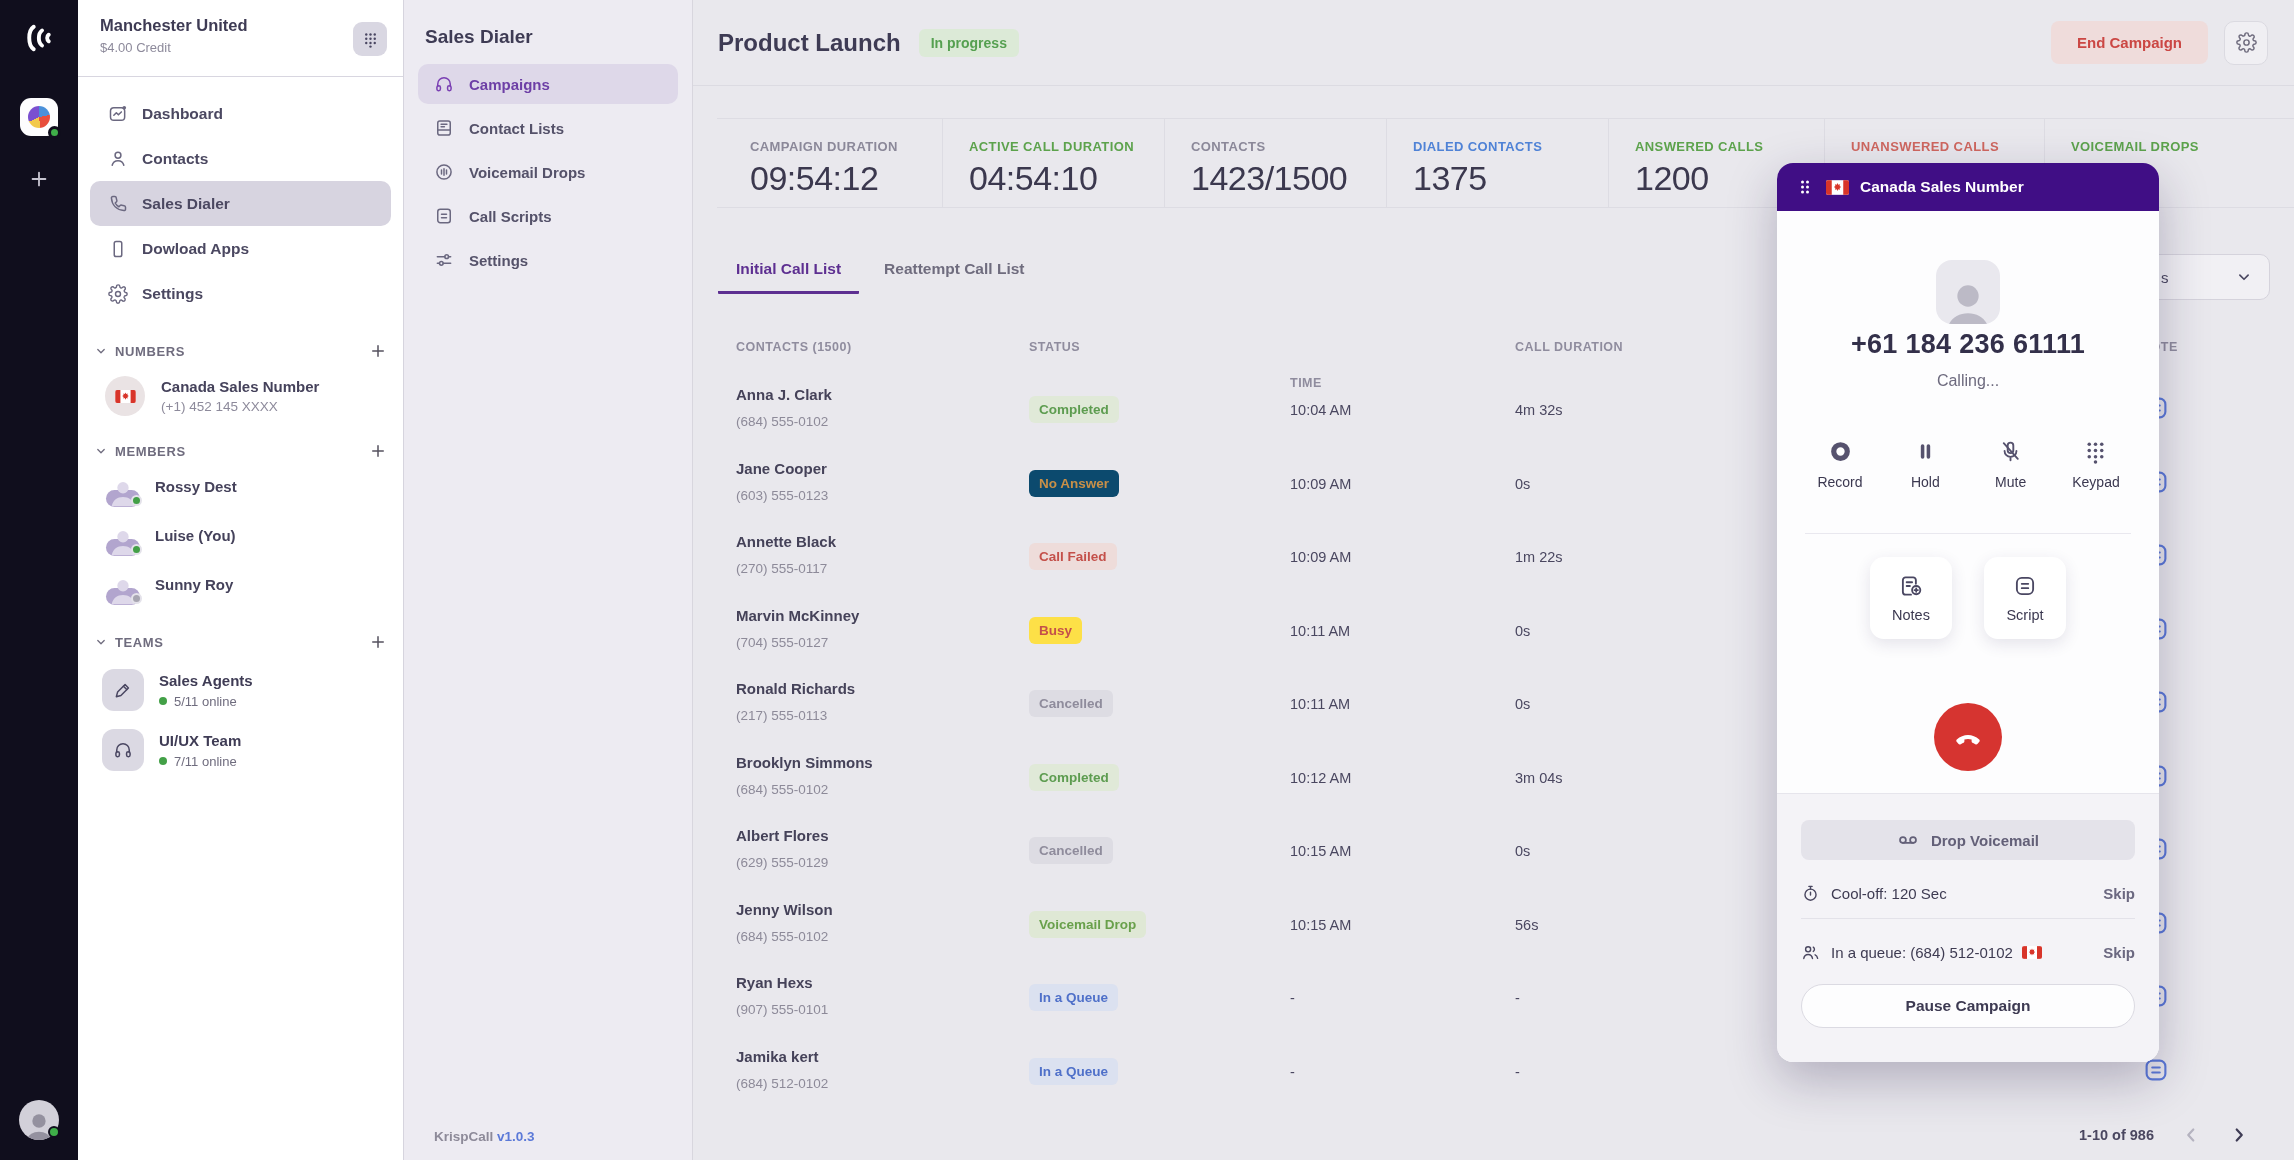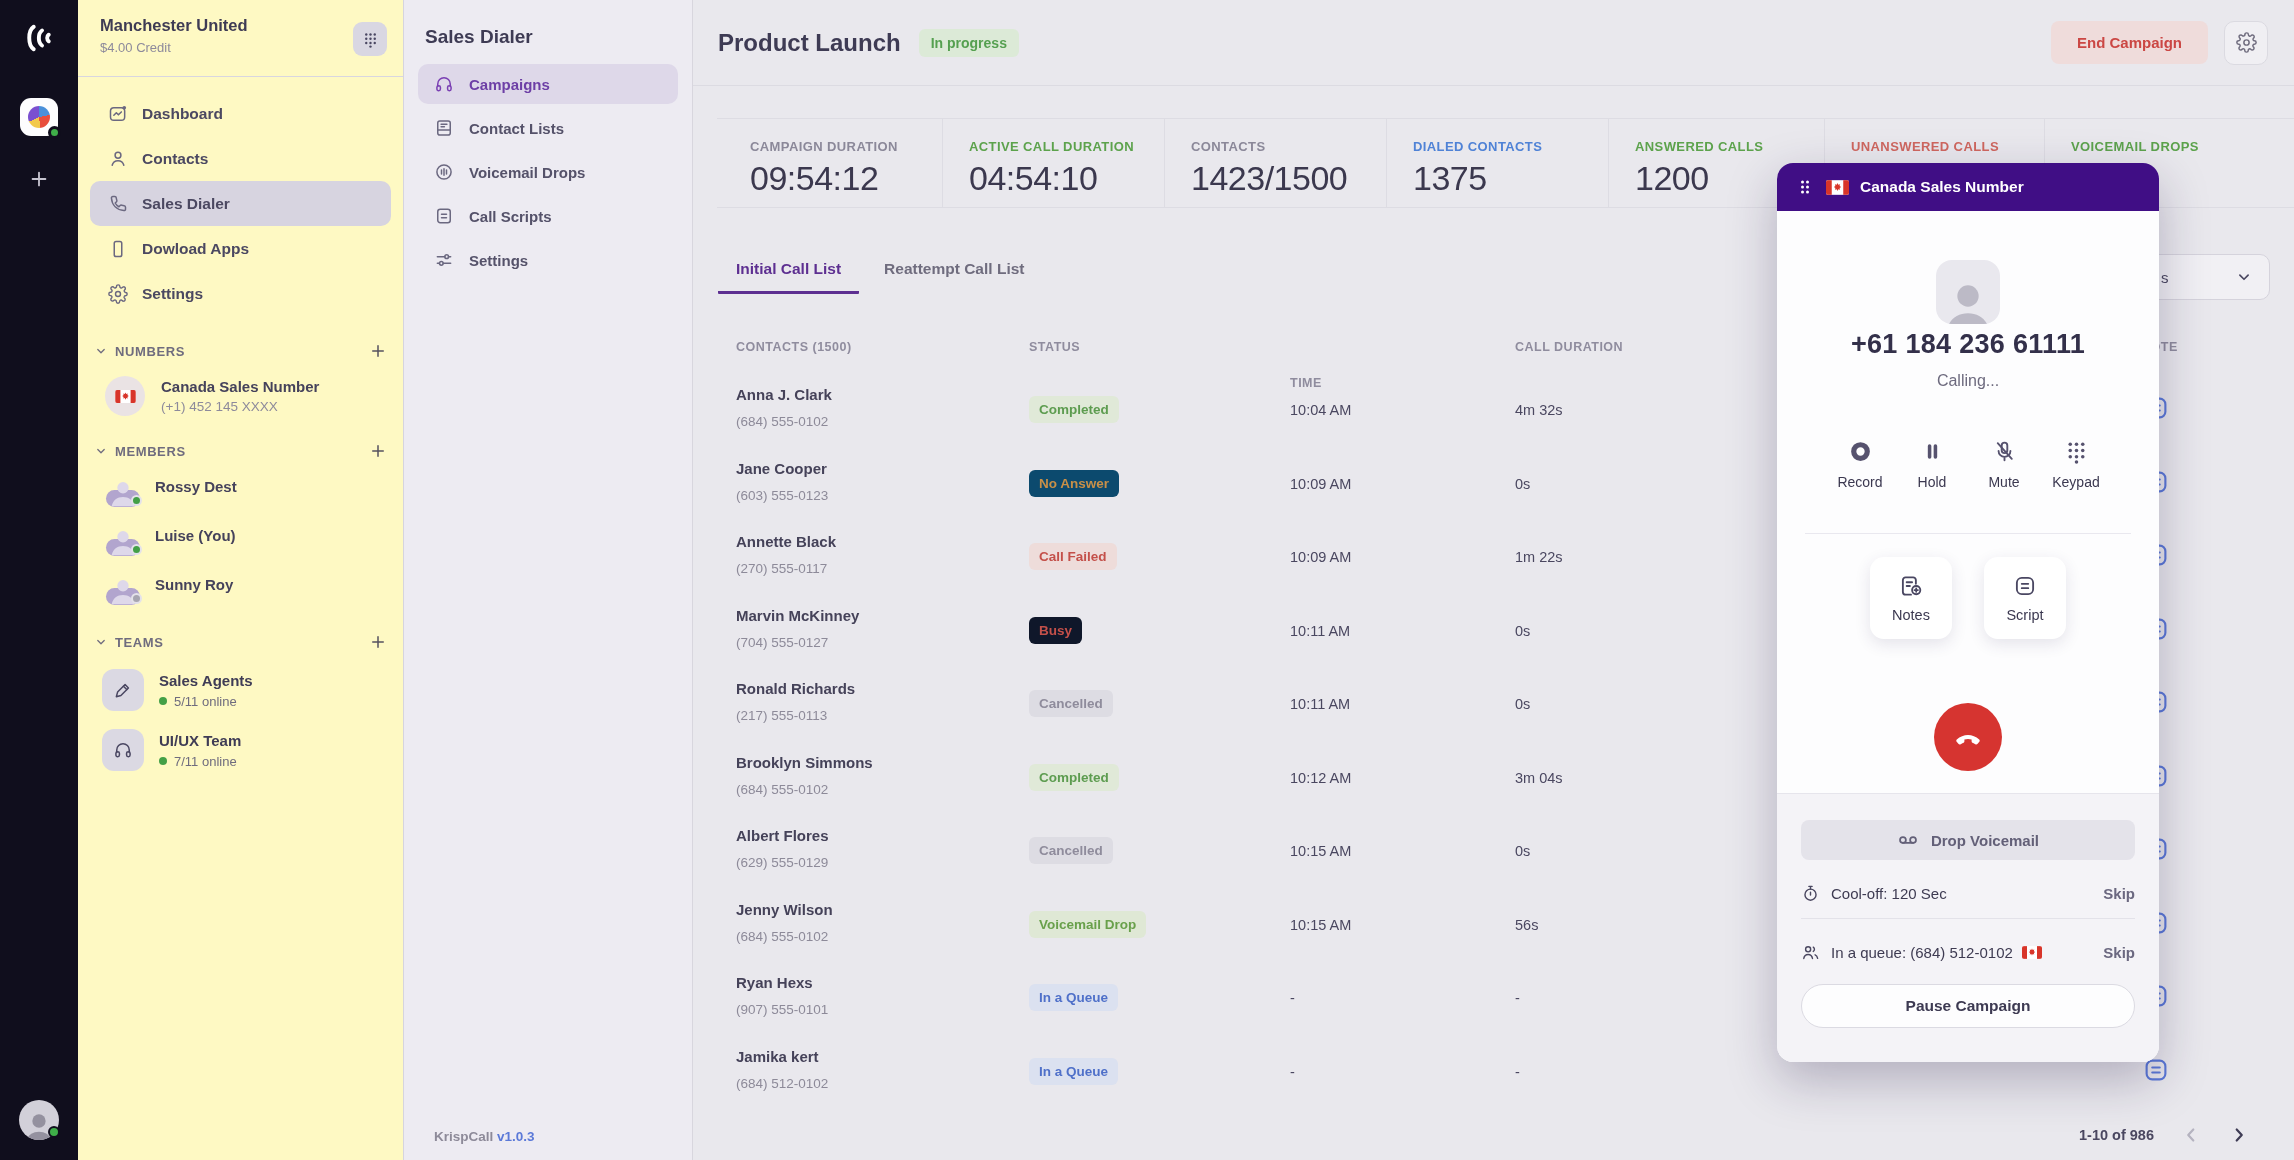--- a/index.html
+++ b/index.html
@@ -17,21 +17,21 @@
   .rail-logo{position:absolute;top:20px;left:21px;width:36px;height:36px;color:#fff;}
   .ws-btn{position:absolute;top:98px;left:20px;width:38px;height:38px;background:#fdfdfe;border-radius:11px;display:flex;align-items:center;justify-content:center;}
   .ws-logo{width:22px;height:22px;border-radius:50%;background:conic-gradient(#4a90d9 0 22%,#e84e3c 22% 48%,#f2c94c 48% 68%,#7a4fd0 68% 100%);}
   .ws-dot{position:absolute;right:-3px;bottom:-3px;width:13px;height:13px;border-radius:50%;background:#3fae49;border:3px solid #100e1d;}
   .rail-plus{position:absolute;top:168px;left:28px;width:22px;height:22px;color:#c6c4d0;}
   .rail-avatar{position:absolute;bottom:20px;left:19px;width:40px;height:40px;border-radius:50%;background:#d2d0d9;color:#94919f;overflow:hidden;}
   .rail-avatar svg{margin-top:6px;}
   .rail-avatar-dot{position:absolute;bottom:22px;left:48px;width:12px;height:12px;border-radius:50%;background:#3fae49;border:2.5px solid #100e1d;z-index:3;}
 
   
-  .sidebar{position:absolute;left:78px;top:0;width:326px;height:100%;background:#fef9c3;border-right:1px solid #d6d4de;}
+  .sidebar{position:absolute;left:78px;top:0;width:326px;height:100%;background:#ffffff;border-right:1px solid #d6d4de;}
   .ws-head{position:relative;height:77px;border-bottom:1px solid #d8d6e0;padding:16px 0 0 22px;}
   .ws-name{font-size:16.5px;font-weight:700;color:#3e3b54;}
   .ws-credit{font-size:13px;color:#8d8a9b;margin-top:5px;}
   .dialpad-btn{position:absolute;right:16px;top:22px;width:34px;height:34px;border-radius:9px;background:#d9d7e2;color:#4a4762;display:flex;align-items:center;justify-content:center;}
   .dialpad-btn .icn{width:17px;height:17px;}
   .nav{padding:14px 12px 0;}
   .nav-item{height:45px;display:flex;align-items:center;padding:0 18px;border-radius:10px;color:#4b4861;font-size:15.5px;font-weight:600;}
   .nav-item .icn{width:20px;height:20px;margin-right:14px;color:#6b6880;}
   .nav-item.active{background:#d7d4e0;}
   .sec-head{display:flex;align-items:center;padding:0 16px;margin-top:26px;color:#6f6c7e;}
@@ -108,21 +108,21 @@
   .th.c1{left:43px;} .th.c2{left:336px;} .th.c3{left:597px;margin-top:36px;} .th.c4{left:822px;} .th.c5{left:1448px;}
   .rows{position:absolute;top:375px;left:0;right:0;}
   .row{position:relative;height:73.5px;}
   .cell-name{position:absolute;left:43px;top:11px;font-size:15px;font-weight:600;color:#454259;}
   .cell-phone{position:absolute;left:43px;top:39px;font-size:13.5px;color:#8d8a99;}
   .cell-status{position:absolute;left:336px;top:21px;}
   .badge{font-size:13.5px;font-weight:600;padding:6px 10px;border-radius:6px;display:inline-block;}
   .badge.completed{background:#e0e9d8;color:#5d9c50;}
   .badge.no-answer{background:#0c4a6e;color:#c89048;}
   .badge.call-failed{background:#eedcda;color:#c4504a;}
-  .badge.busy{background:#0f172a;color:#c4504a;}
+  .badge.busy{background:#fde047;color:#c4504a;}
   .badge.cancelled{background:#dddce3;color:#8f8c9c;}
   .badge.voicemail-drop{background:#dfe8d5;color:#69a04b;}
   .badge.in-queue{background:#dbe1f0;color:#4f70c9;}
   .cell-time{position:absolute;left:597px;top:27px;font-size:14.5px;color:#4a4760;}
   .cell-dur{position:absolute;left:822px;top:27px;font-size:14.5px;color:#4a4760;}
   .cell-note{position:absolute;left:1448px;top:18px;width:30px;height:30px;color:var(--blue);}
   .paging{position:absolute;bottom:14px;right:44px;display:flex;align-items:center;gap:26px;}
   .range{font-size:14.5px;font-weight:700;color:#4a4760;}
   .pg{width:22px;height:22px;}
   .pg.prev{color:#b5b3c0;}
@@ -131,21 +131,21 @@
   
   .call-widget{position:absolute;left:1777px;top:163px;width:382px;height:899px;background:#fdfdfe;border-radius:16px;box-shadow:0 18px 50px rgba(35,25,70,.28);z-index:5;}
   .cw-head{height:48px;background:var(--modal-purple);border-radius:16px 16px 0 0;display:flex;align-items:center;padding:0 18px;color:#fff;}
   .grip{width:20px;height:22px;color:#fff;}
   .cw-head .flag{margin:0 11px 0 11px;width:23px;height:15px;}
   .cw-title{font-size:15.5px;font-weight:600;}
   .cw-avatar{position:absolute;left:159px;top:97px;width:64px;height:64px;border-radius:16px;background:#e9e8ee;color:#bcbac6;overflow:hidden;}
   .cw-avatar svg{margin-top:12px;}
   .cw-number{position:absolute;top:166px;left:0;width:100%;text-align:center;font-size:27px;font-weight:700;color:#33304a;letter-spacing:.3px;}
   .cw-state{position:absolute;top:209px;left:0;width:100%;text-align:center;font-size:16px;color:#6d6a7e;}
-  .cw-controls{position:absolute;top:276px;left:0;right:0;display:flex;justify-content:space-between;padding:0 52px;}
+  .cw-controls{position:absolute;top:276px;left:0;right:0;display:flex;justify-content:space-between;padding:0 32px;}
   .ctrl{display:flex;flex-direction:column;align-items:center;width:62px;}
   .ctrl .icn{width:25px;height:25px;color:#56526e;}
   .ctrl-label{margin-top:10px;font-size:14px;color:#3b3850;}
   .cw-div{position:absolute;top:370px;left:28px;right:28px;border-top:1px solid #e9e8ef;}
   .cw-cards{position:absolute;top:394px;left:0;right:0;display:flex;justify-content:center;gap:32px;}
   .card{width:82px;height:82px;background:#fff;border-radius:14px;box-shadow:0 5px 16px rgba(50,40,90,.12);display:flex;flex-direction:column;align-items:center;justify-content:center;}
   .card .icn{width:26px;height:26px;color:#4a4762;}
   .card-label{margin-top:8px;font-size:14.5px;color:#3b3850;}
   .hangup{position:absolute;top:540px;left:157px;width:68px;height:68px;border-radius:50%;background:var(--danger);display:flex;align-items:center;justify-content:center;color:#fff;}
   .hangup .icn{width:32px;height:32px;}

